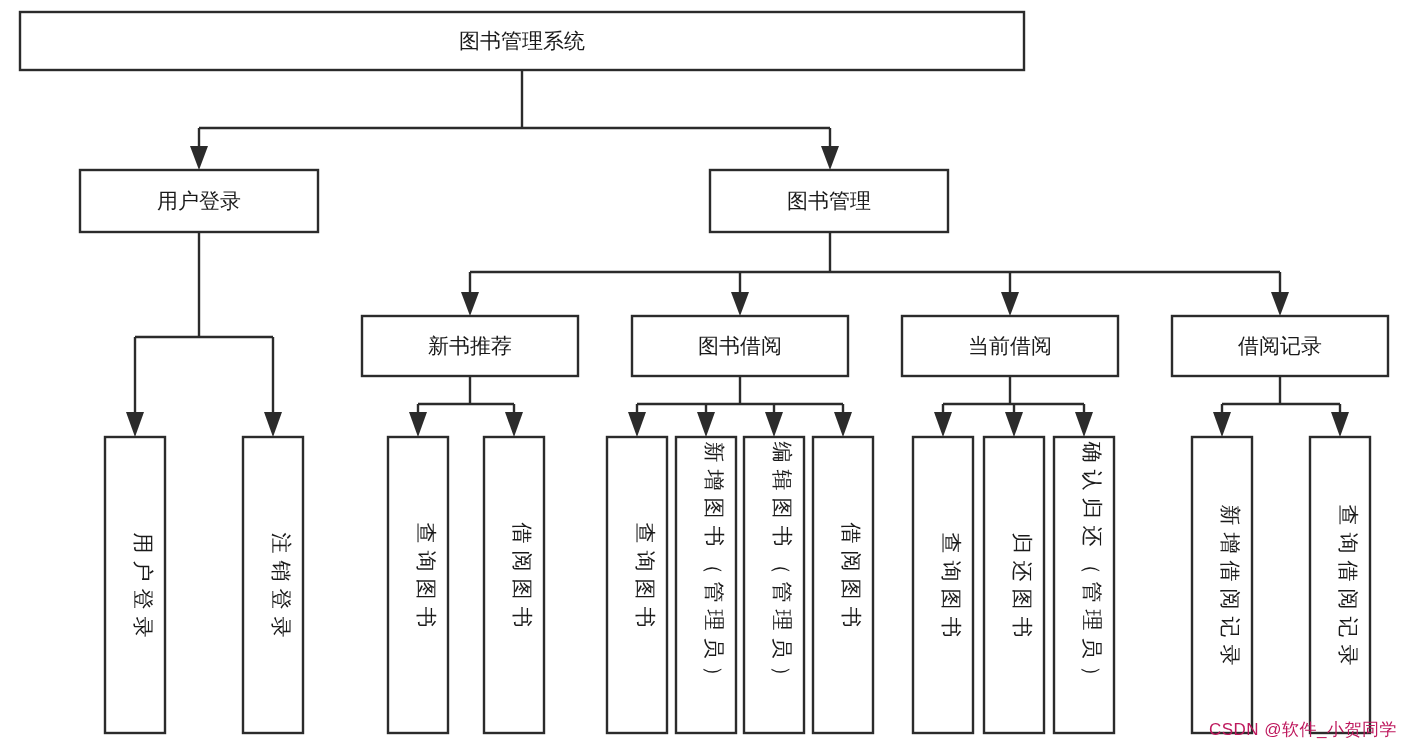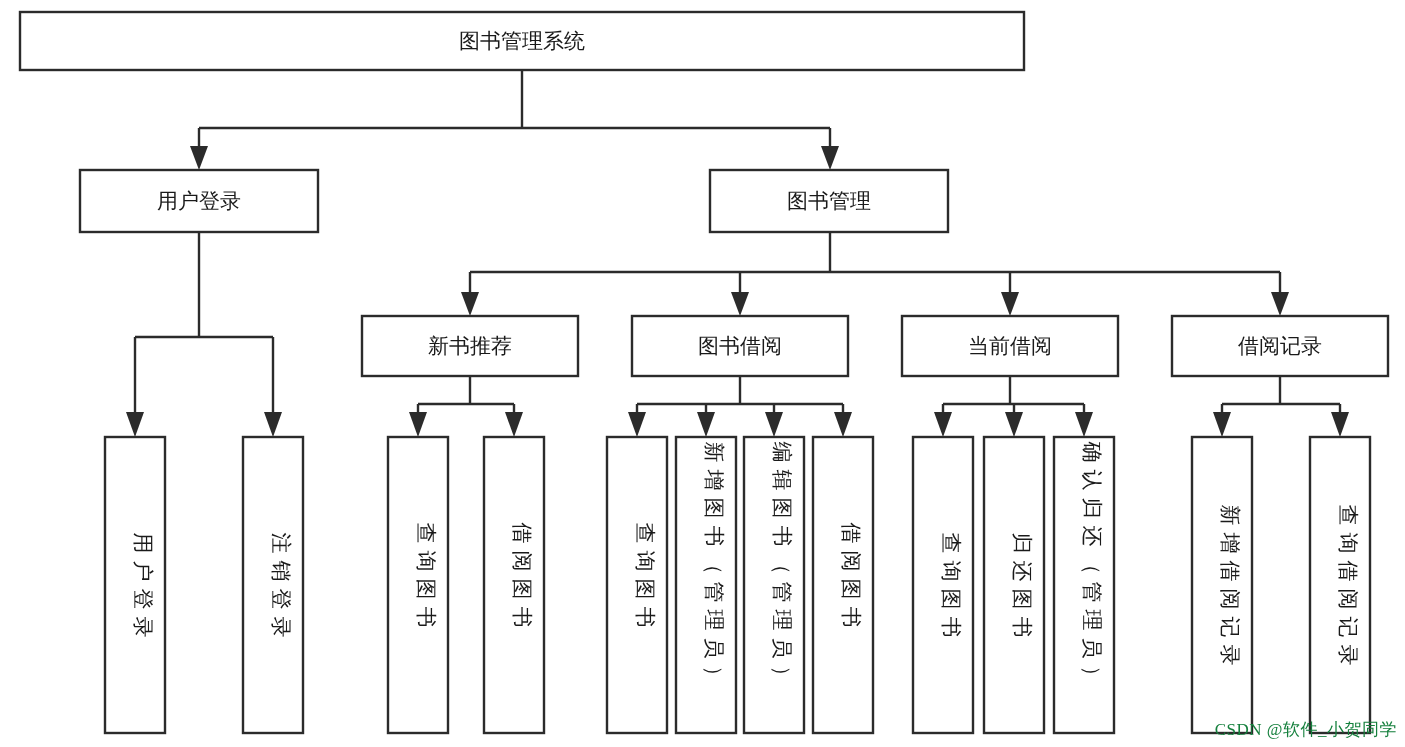--- a/index.html
+++ b/index.html
@@ -55,23 +55,23 @@
   .leaf-label {
     fill: #1a1a1a;
     font-family: "DejaVu Sans", "Liberation Sans", sans-serif;
     font-size: 21px;
     text-anchor: middle;
   }
   .watermark {
     position: absolute;
     right: 8px;
     bottom: 6px;
-    font-family: Liberation Serif, serif;
+    font-family: Liberation Sans, sans-serif;
     font-size: 17px;
-    color: #15803d;
+    color: #be185d;
     white-space: nowrap;
     letter-spacing: 0.5px;
     pointer-events: none;
   }
 </style>
 </head>
 <body>
 
 <div id="diagram-root">
 

